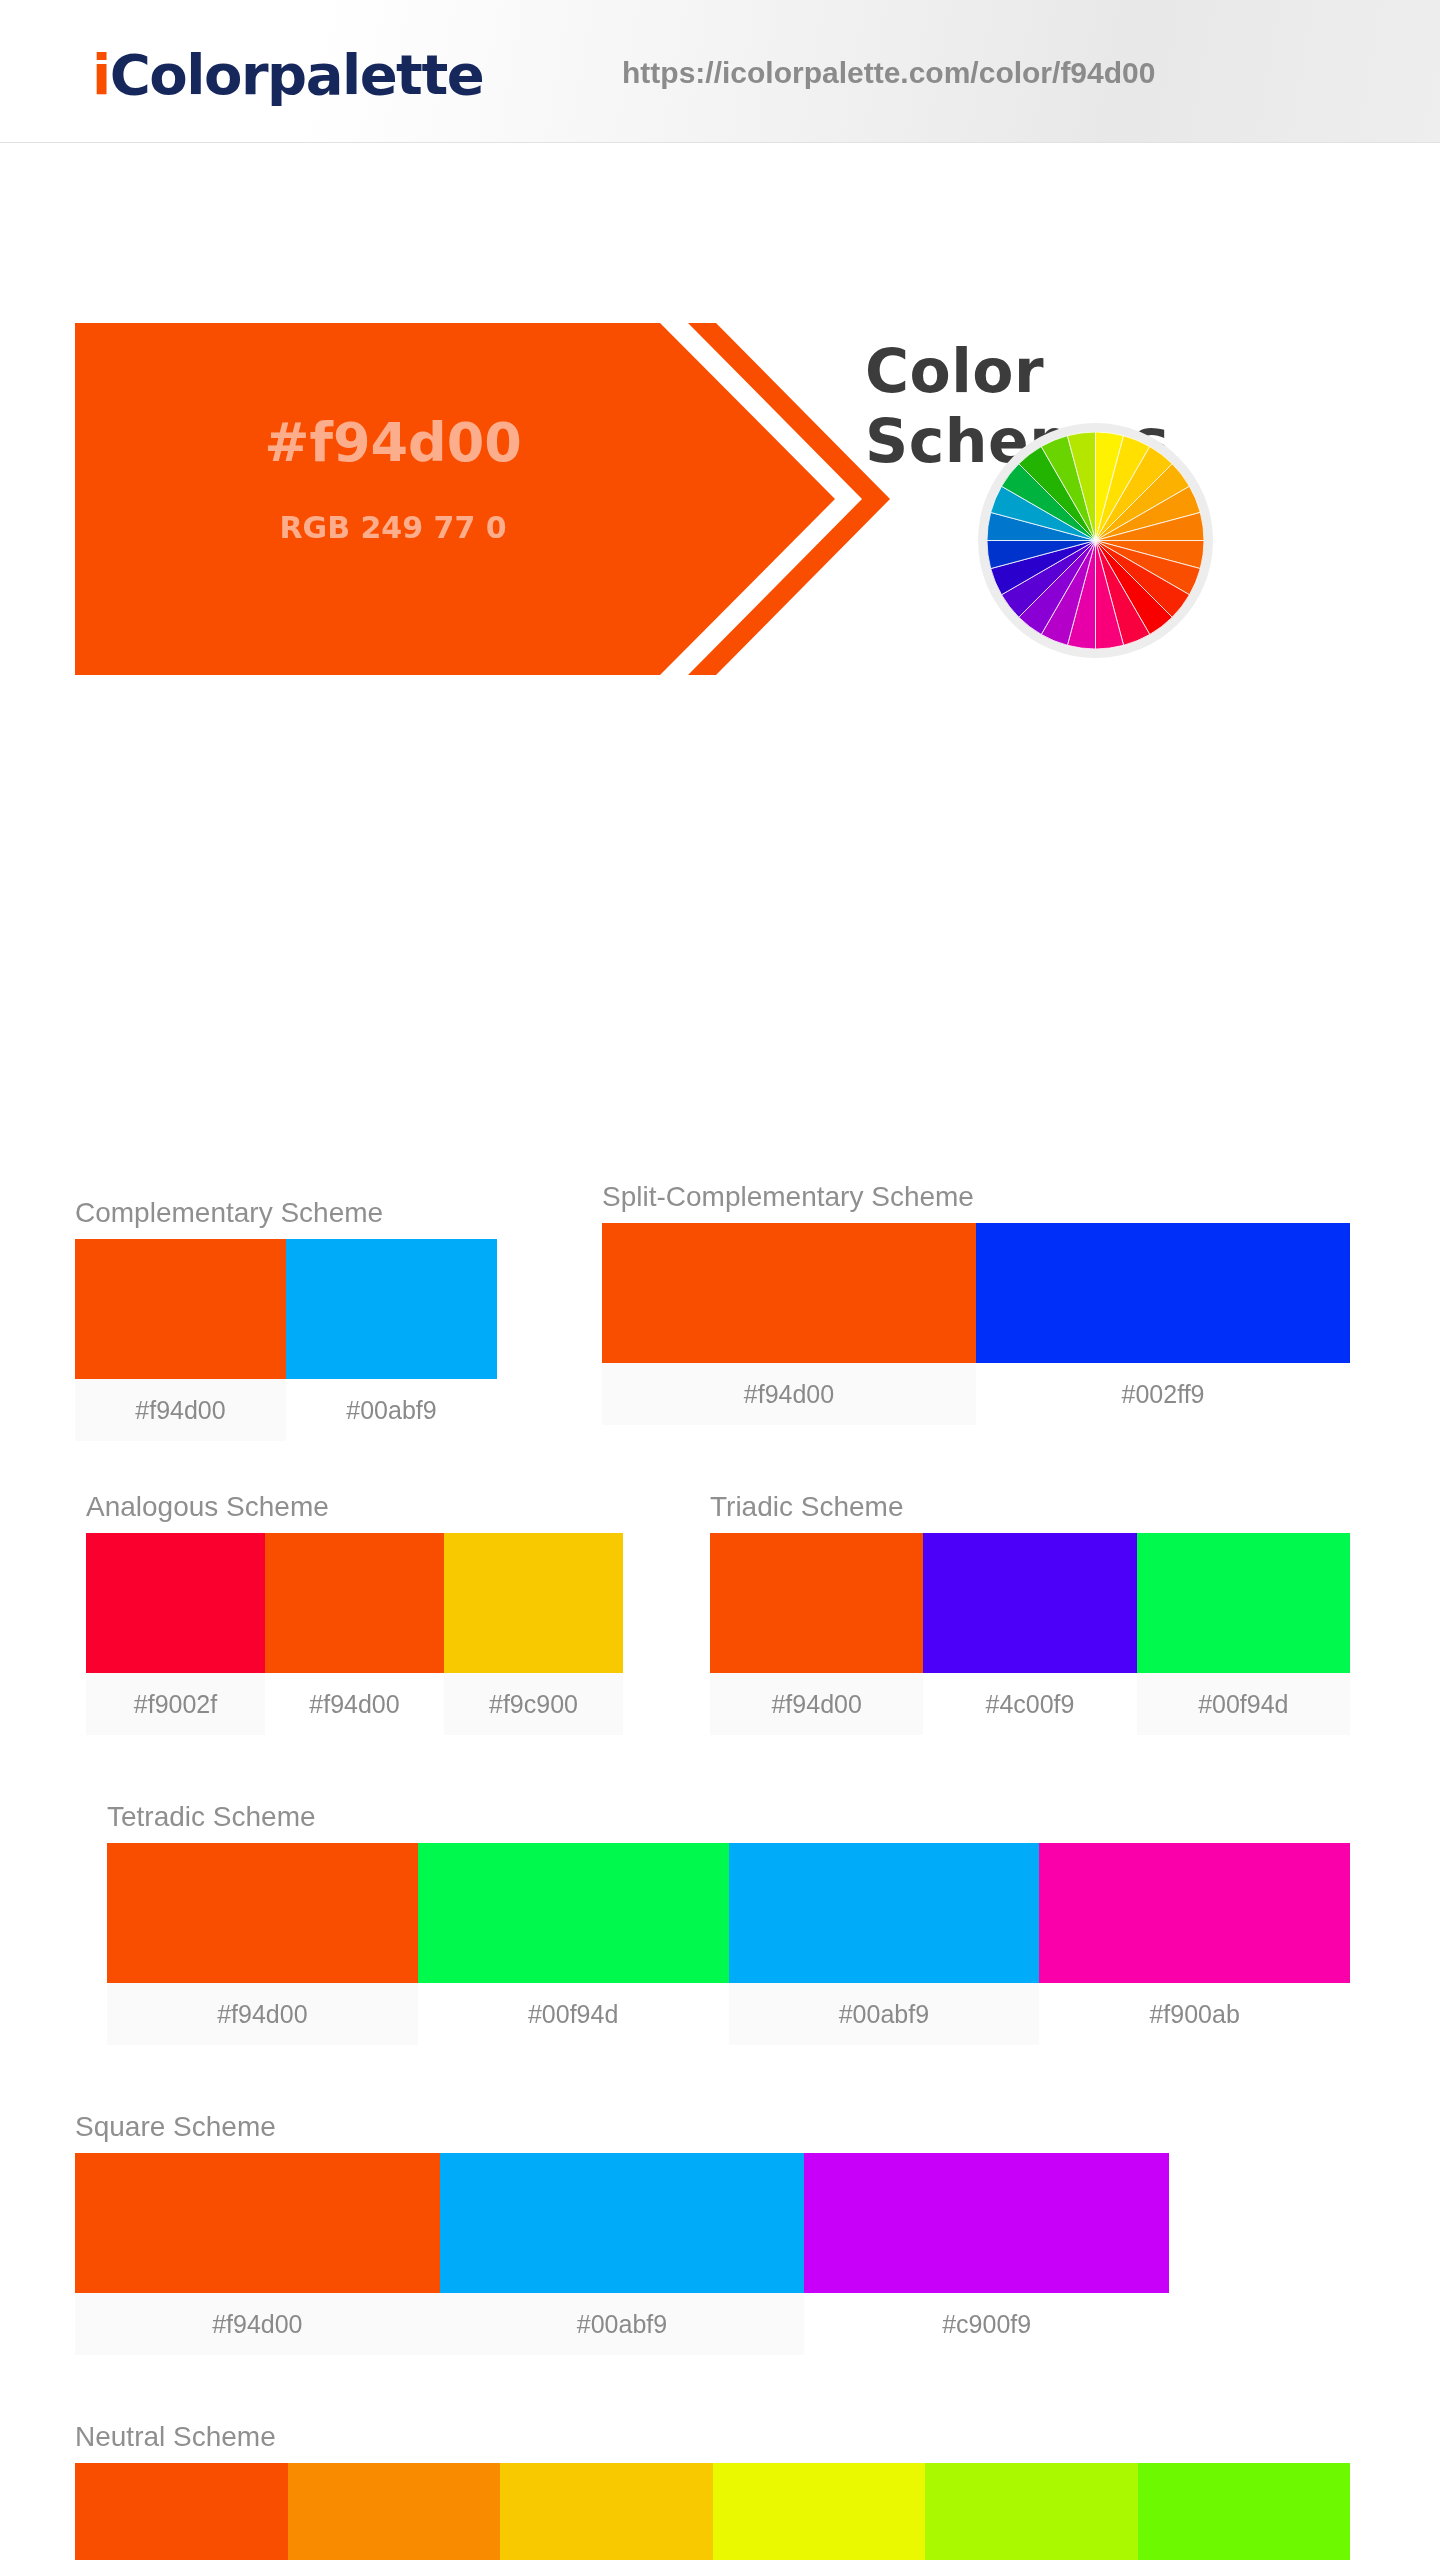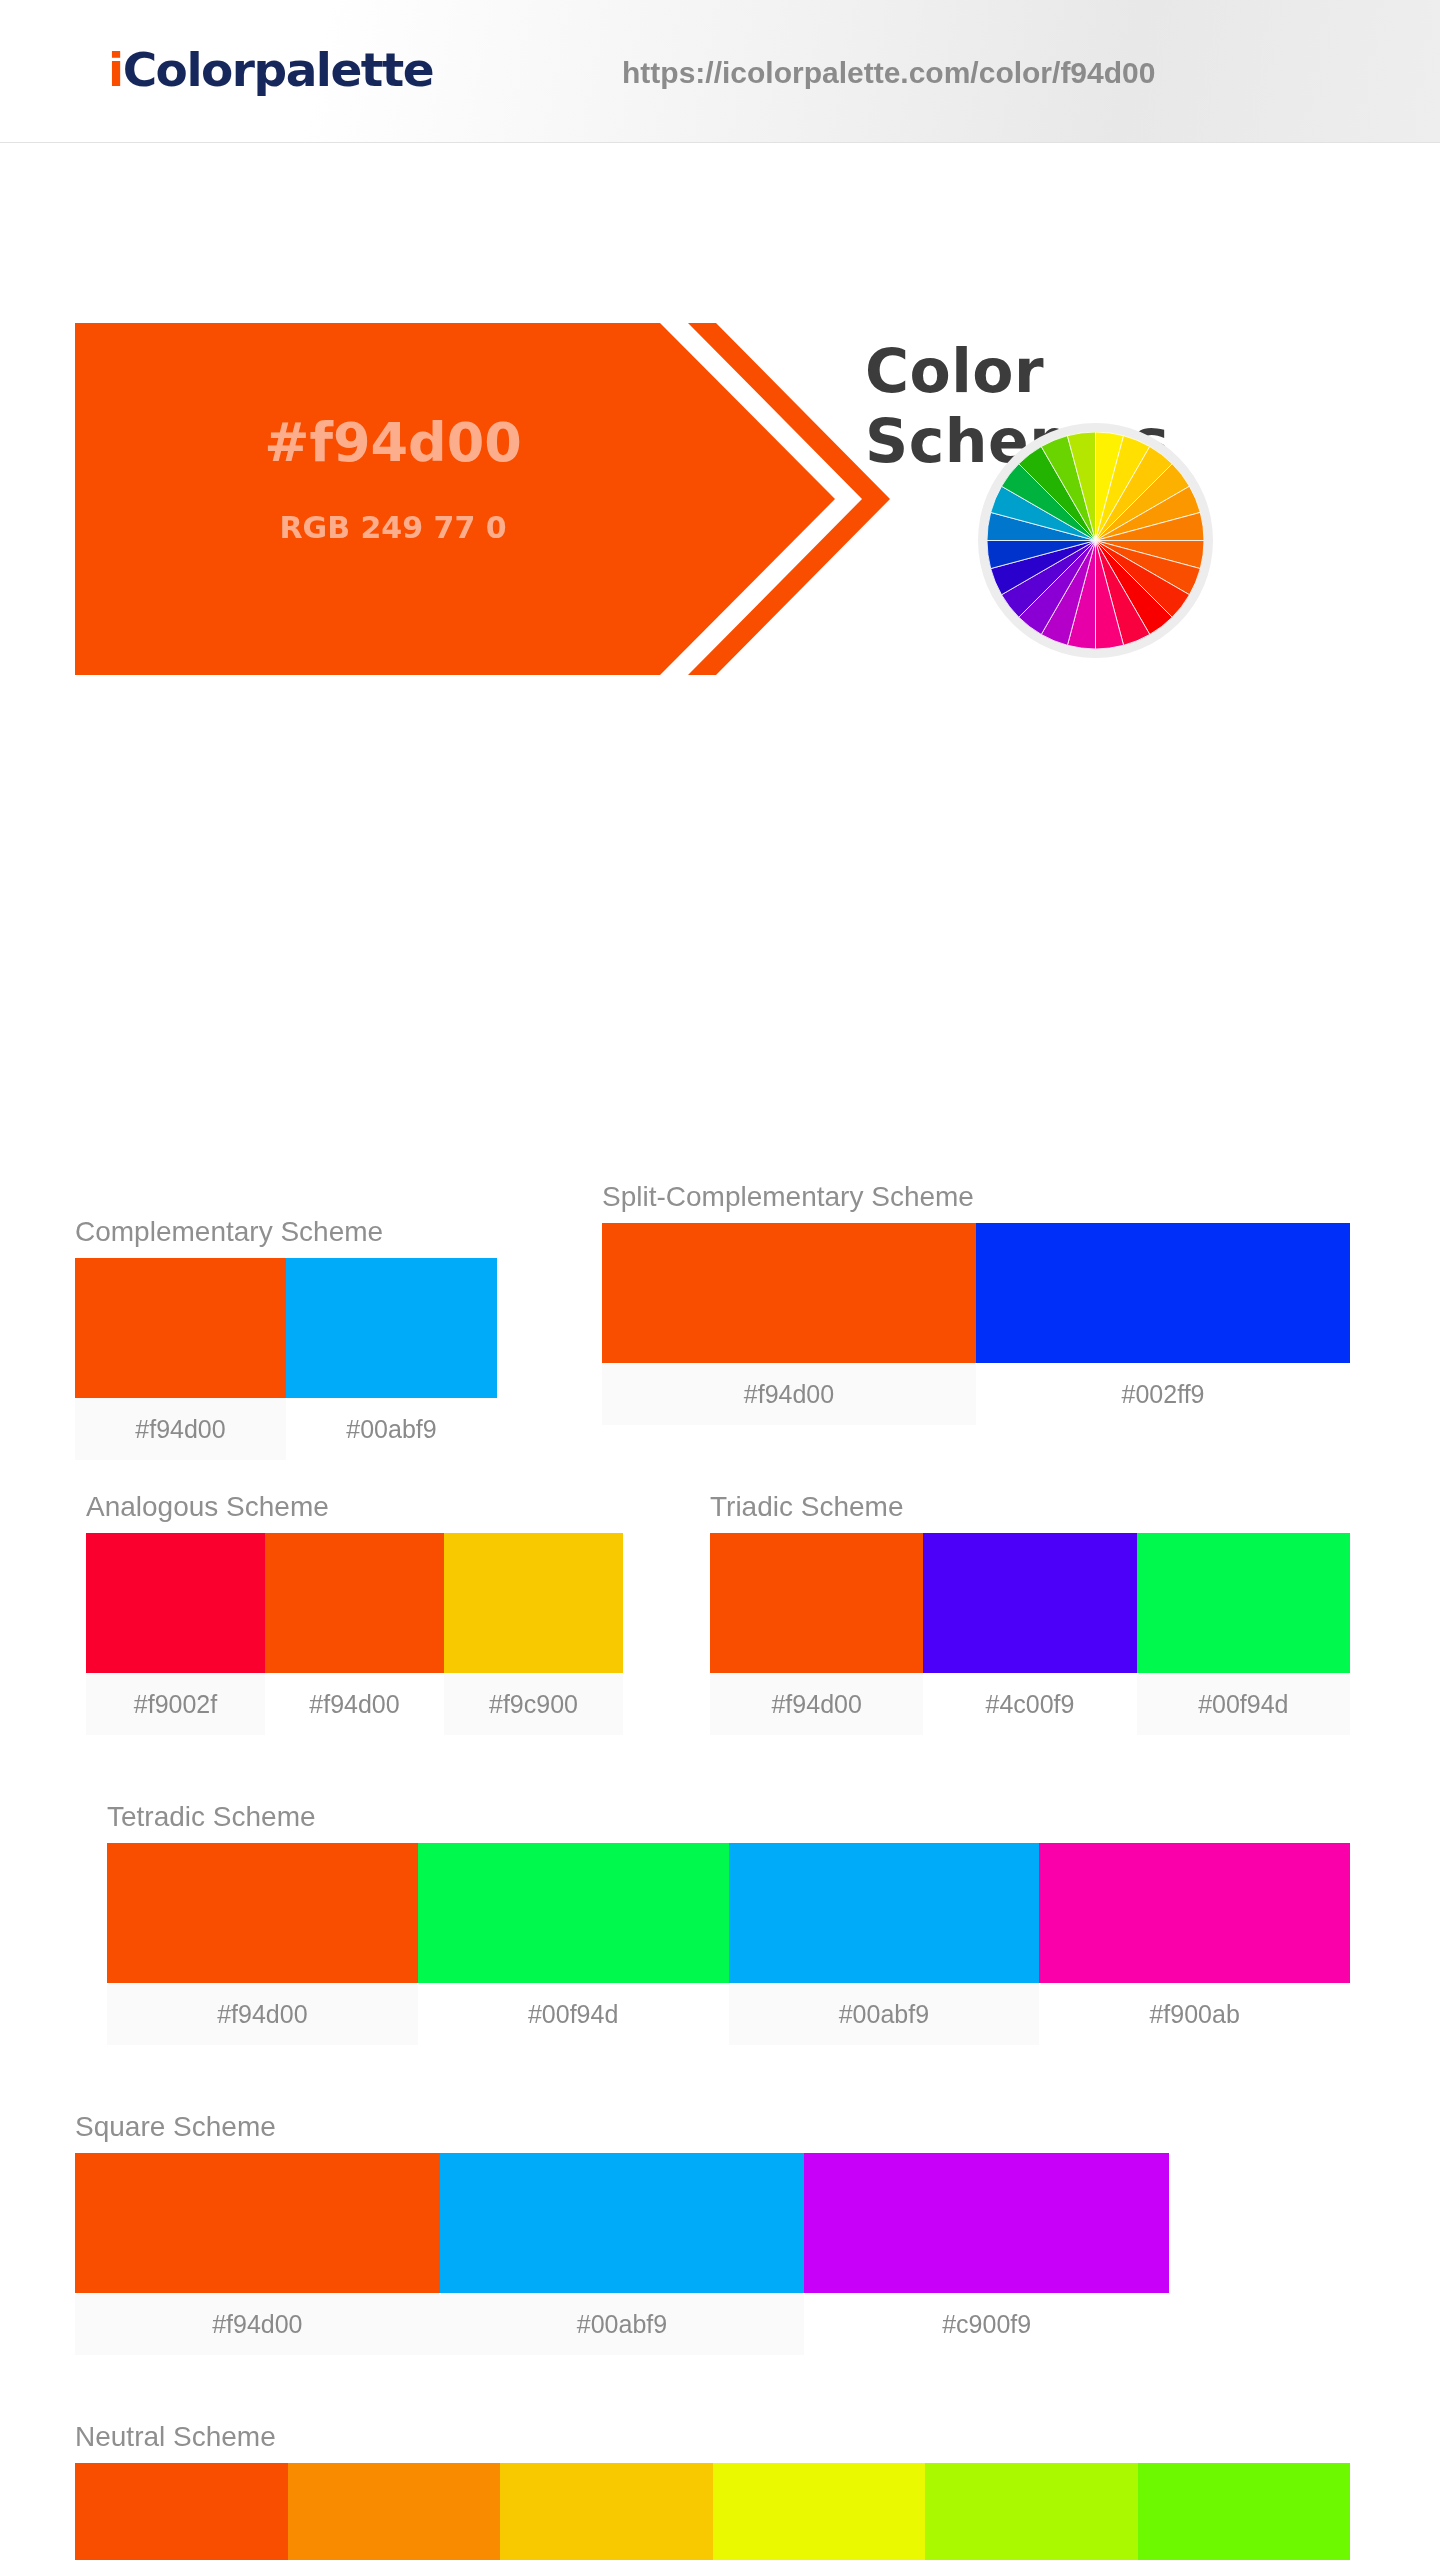--- a/index.html
+++ b/index.html
@@ -12,24 +12,23 @@
 
   
   .header {
     position: relative;
     width: 1440px; height: 143px;
     background: linear-gradient(100deg, #ffffff 0%, #ffffff 22%, #f2f2f2 55%, #e8e8e8 78%, #eeeeee 100%);
     border-bottom: 1px solid #e2e2e2;
   }
   .logo {
     position: absolute; left: 92px; top: 42px;
-    font-size: 47px; font-weight: bold; letter-spacing: -1.5px;
-    font-family: "DejaVu Sans", sans-serif;
-    white-space: nowrap;
-    margin-left: 16px;
+    font-size: 56px; font-weight: bold; letter-spacing: -1.5px;
+    font-family: "DejaVu Sans", sans-serif;
+    white-space: nowrap;
   }
   .logo .logo-i { color: #f94d00; }
   .logo .logo-rest { color: #16275c; }
   .url {
     position: absolute; left: 622px; top: 56px;
     font-size: 30px; color: #8b8b8b; font-weight: 700;
     font-family: "Liberation Sans", sans-serif;
     white-space: nowrap;
   }
 
@@ -155,21 +154,21 @@
         <path d="M108.5,108.5 L14.536243689388414,54.249999999999986 A108.5,108.5 0 0,1 31.77891424125957,31.7789142412596 Z" fill="#00b33f" stroke="#ffffff" stroke-width="0.8"></path>
         <path d="M108.5,108.5 L31.77891424125957,31.7789142412596 A108.5,108.5 0 0,1 54.24999999999995,14.536243689388442 Z" fill="#22b400" stroke="#ffffff" stroke-width="0.8"></path>
         <path d="M108.5,108.5 L54.24999999999995,14.536243689388442 A108.5,108.5 0 0,1 80.41813360637651,3.6970478476360853 Z" fill="#6ad400" stroke="#ffffff" stroke-width="0.8"></path>
         <path d="M108.5,108.5 L80.41813360637651,3.6970478476360853 A108.5,108.5 0 0,1 108.49999999999999,0 Z" fill="#b4e600" stroke="#ffffff" stroke-width="0.8"></path>
       </svg>
   </div>
 
 </div>
 
 <div class="schemes" id="schemes-root">
-    <div class="scheme-block" style="left: 75px; top: 683px; width: 422px;">
+    <div class="scheme-block" style="left: 75px; top: 664px; width: 422px;">
       <div class="scheme-label">Complementary Scheme</div>
       <div class="swatch-row">
         <div class="swatch-col">
           <div class="swatch-chip" style="background: rgb(249, 77, 0);"></div>
           <div class="swatch-name alt">#f94d00</div>
         </div>
         <div class="swatch-col">
           <div class="swatch-chip" style="background: rgb(0, 171, 249);"></div>
           <div class="swatch-name">#00abf9</div>
         </div>

